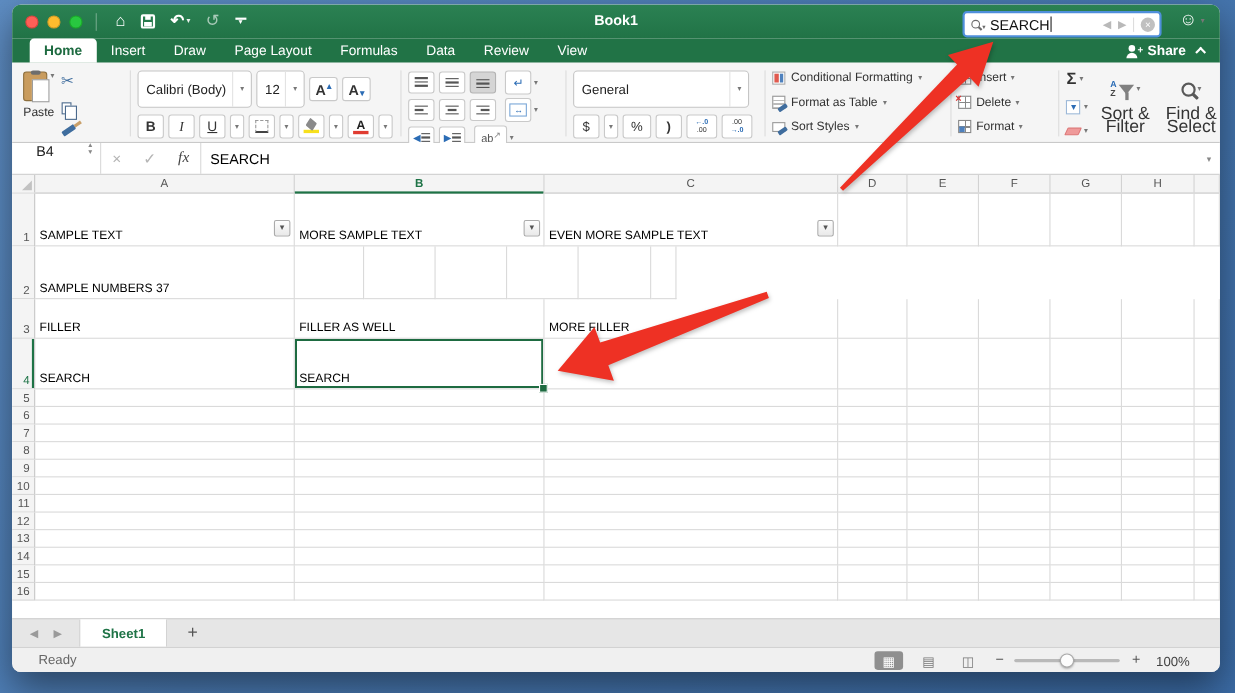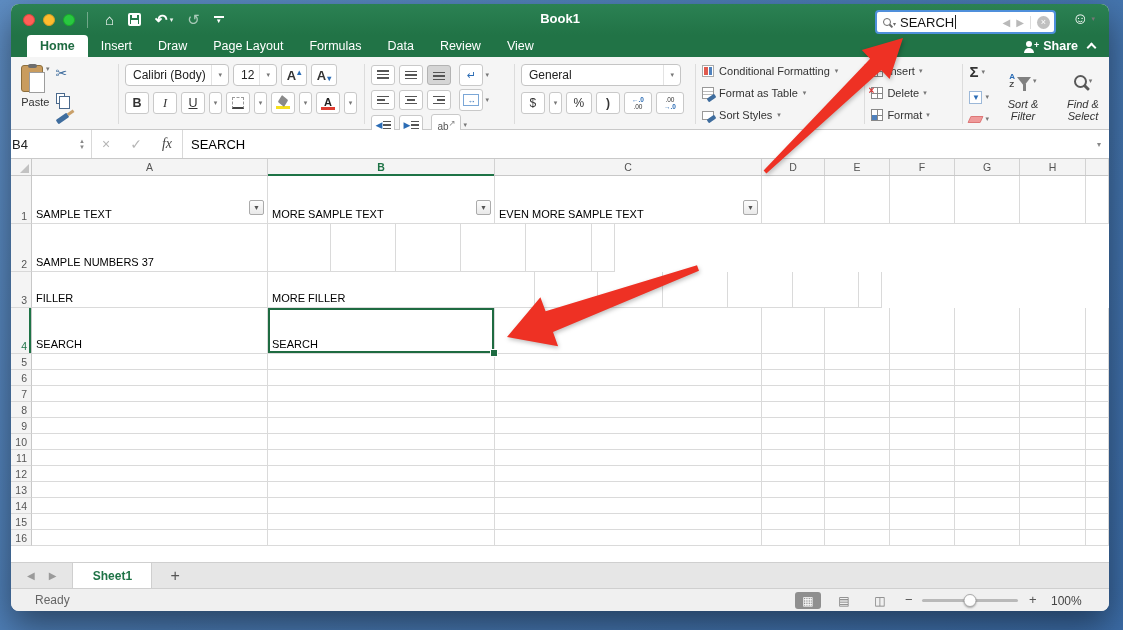--- a/index.html
+++ b/index.html
@@ -91,21 +91,21 @@
   .icon-cut { color:#3f6d9e; font-size:14px; line-height:1; }
   .icon-copy { width:9px; height:11px; border:1.3px solid #4a698c; background:#fff; position:relative; }
   .icon-copy:before { content:""; position:absolute; left:2.5px; top:2.5px; width:9px; height:11px;
     border:1.3px solid #4a698c; background:#fff; }
   .icon-brush { width:13px; height:5px; background:#3f6d9e; transform:rotate(-35deg); border-radius:1px; position:relative; }
   .icon-brush:before { content:""; position:absolute; right:-7px; top:1px; width:7px; height:3px; background:#c9a06a; }
 
   
   .g-font { width:236px; display:flex; flex-direction:column; gap:6px; padding-top:3px; }
   .row { display:flex; align-items:center; gap:4px; }
-  .combo { background:#fff; border:1px solid #c5c5c5; border-radius:4px; height:22px;
+  .combo { background:#fff; border:1px solid #c5c5c5; border-radius:4px; height:34px;
     display:flex; align-items:center; font-size:12px; color:#222; padding-left:7px; }
   .combo .dd { margin-left:auto; padding:0 6px; border-left:1px solid #e3e3e3; align-self:stretch;
     display:flex; align-items:center; }
   .c-family { width:104px; }
   .c-size { width:44px; }
   .fontbtn { width:26px; height:22px; font-size:13px; font-weight:bold; }
   .grow:after { content:"▴"; color:#2b6cb5; font-size:8px; margin:-6px 0 0 1px; }
   .shrink:after { content:"▾"; color:#2b6cb5; font-size:8px; margin:6px 0 0 1px; }
   .fmt { width:24px; height:22px; font-size:12.5px; }
   .fmt.it { font-style:italic; font-family:"Liberation Serif",serif; }
@@ -179,26 +179,26 @@
   .bigtool { display:flex; flex-direction:column; align-items:center; width:52px; }
   .bigtool .icons { height:34px; display:flex; align-items:center; gap:2px; }
   .az { display:flex; flex-direction:column; font-size:8px; font-weight:bold; line-height:8px; }
   .az .a { color:#2b6cb5; } .az .z { color:#444; }
   .funnel { width:0; height:0; border-left:7px solid transparent; border-right:7px solid transparent;
     border-top:9px solid #808080; position:relative; }
   .funnel:after { content:""; position:absolute; left:-1.5px; top:-2px; width:3px; height:7px; background:#808080; }
   .mag-big { width:13px; height:13px; border:2.5px solid #595959; border-radius:50%; position:relative; }
   .mag-big:after { content:""; position:absolute; width:3px; height:7px; background:#595959;
     right:-3px; bottom:-5px; transform:rotate(-45deg); border-radius:1px; }
-  .twoline { font-size:11px; color:#333; text-align:center; line-height:12px;font-style:italic; }
+  .twoline { font-size:16px; color:#333; text-align:center; line-height:12px; }
 
   
   .fbar { position:absolute; left:0; top:126px; right:0; height:29px; background:#fff;
     border-bottom:1px solid #c9c9c9; display:flex; align-items:center; }
-  .namebox { width:80px; height:100%; display:flex; align-items:center; padding-left:1px;
+  .namebox { width:80px; height:100%; display:flex; padding-left:22px;
     font-size:13px; color:#222; }
   .stepper { margin-left:auto; display:flex; flex-direction:column; font-size:6px; color:#888;
     line-height:6px; padding-right:6px; }
   .fbar-sep { width:1px; height:100%; background:#d9d9d9; }
   .fbtn { color:#b5b5b5; font-size:14px; padding:0 10px; }
   .fx { font-family:"Liberation Serif",serif; font-style:italic; font-size:14px; color:#444; padding:0 10px; }
   .fvalue { font-size:13px; color:#000; padding-left:8px; }
   .fbar-dd { margin-left:auto; padding-right:8px; color:#888; font-size:8px; }
 
   
@@ -632,20 +632,23 @@
             <div class="g-cell" style="width: 65px;"></div>
             <div class="g-cell" style="width: 65px;"></div>
             <div class="g-cell" style="width: 66px;"></div>
             <div class="g-cell" style="width: 23px;"></div>
           </div>
           <div class="g-row" style="height: 36px;">
             <div class="g-rowhead">3</div>
             <div class="g-cell" style="width: 236px;">
               <span>FILLER</span>
             </div>
+            <div class="g-cell" style="width: 227px;">
+              <span>FILLER AS WELL</span>
+            </div>
             <div class="g-cell" style="width: 267px;">
               <span>MORE FILLER</span>
             </div>
             <div class="g-cell" style="width: 63px;"></div>
             <div class="g-cell" style="width: 65px;"></div>
             <div class="g-cell" style="width: 65px;"></div>
             <div class="g-cell" style="width: 65px;"></div>
             <div class="g-cell" style="width: 66px;"></div>
             <div class="g-cell" style="width: 23px;"></div>
           </div>

